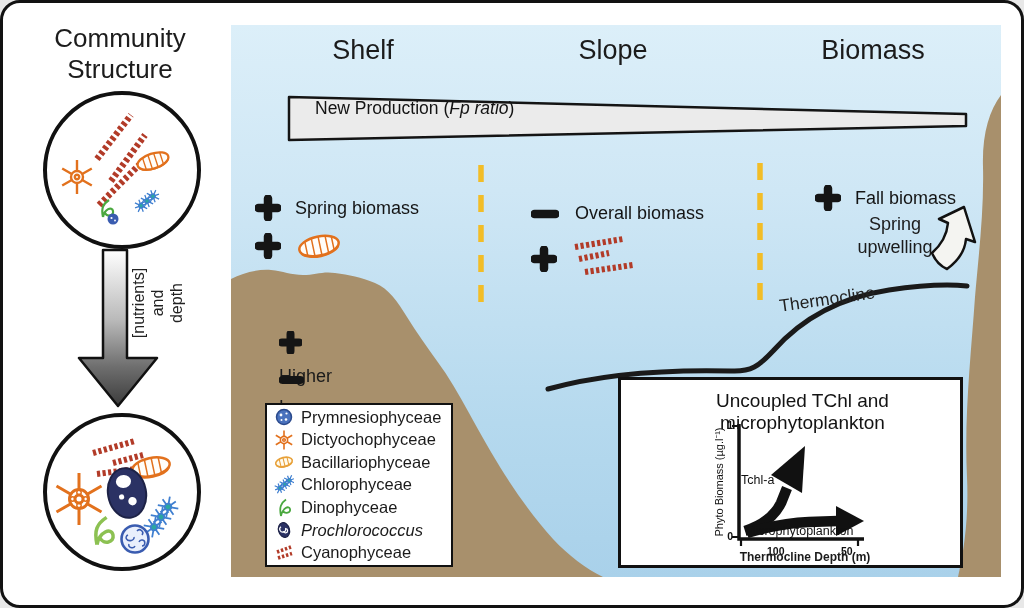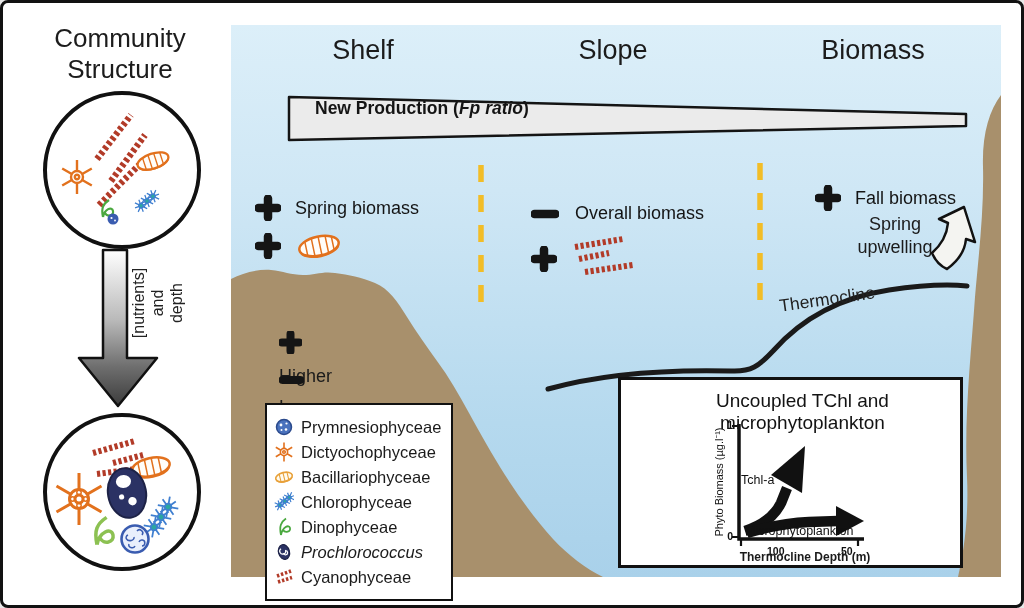--- a/index.html
+++ b/index.html
@@ -1,40 +1,40 @@
 <!DOCTYPE html>
 <html><head>
 <meta charset="utf-8">
 <style>
   html,body{margin:0;padding:0;background:#e8e8e8;font-family:"Liberation Sans",sans-serif;}
   #figure{position:relative;width:1024px;height:608px;background:#ffffff;border:3px solid #121212;
-          border-radius:8px;box-sizing:border-box;overflow:hidden;color:#1b1b1b;}
+          border-radius:20px;box-sizing:border-box;overflow:hidden;color:#1b1b1b;}
   .abs{position:absolute;}
   .preline{white-space:pre-line;}
   
   #cs-title{left:18px;top:20px;width:198px;text-align:center;font-size:26px;line-height:1.18;color:#1c1c1c;}
   .community-circle{width:150px;height:150px;border:4.5px solid #111;border-radius:50%;background:#fff;}
   #circle-top{left:40px;top:88px;}
   #circle-bottom{left:40px;top:410px;}
   #nutrient-arrow{left:70px;top:245px;}
   #nutrient-label{left:97px;top:268px;width:124px;height:64px;transform:rotate(-90deg);
     text-align:center;font-size:16px;line-height:1.18;color:#222;}
   
   #ocean{left:228px;top:22px;width:770px;height:552px;
      background:linear-gradient(180deg,#dcEFf9 0%,#cfe7f5 30%,#b5d9ee 72%,#a9d1ea 100%);}
   #panel-bg{position:absolute;left:0;top:0;}
   .region-label{top:10px;width:140px;text-align:center;font-size:27px;color:#1b1b1b;}
-  #wedge-label{left:84px;top:73px;font-size:17.5px;color:#141414;font-weight:bold;}
+  #wedge-label{left:84px;top:73px;font-size:17.5px;color:#141414;}
   .ann-row{display:flex;align-items:center;}
   .ann-text{font-size:18px;color:#141414;}
   #upwelling-text{left:606px;top:188px;width:116px;text-align:center;font-size:18px;line-height:1.25;}
   #thermo-label{left:548px;top:264px;font-size:17.5px;color:#222;transform:rotate(-8deg);}
   .key-row{display:flex;align-items:flex-start;gap:12px;font-size:18px;flex-direction:column;}
-  #legend-box{left:34px;top:378px;width:188px;height:198px;background:#fff;border:2.5px solid #111;
-     box-sizing:border-box;display:flex;flex-direction:column;justify-content:space-between;padding:12px 7px;}
+  #legend-box{left:34px;top:378px;width:188px;height:164px;background:#fff;border:2.5px solid #111;
+     box-sizing:border-box;display:flex;flex-direction:column;justify-content:space-between;padding:2px 7px;}
   .legend-row{display:flex;align-items:center;gap:7px;height:20px;}
   .legend-row .lab{font-size:16.5px;white-space:nowrap;}
   .legend-row.italic .lab{font-style:italic;}
   
   #inset-box{left:387px;top:352px;width:345px;height:191px;background:#fff;border:3px solid #111;box-sizing:border-box;}
   #inset-title{left:0;top:10px;width:339px;text-align:center;font-size:19px;color:#131313;padding-left:12px;}
   .tick{font-size:10.5px;font-weight:bold;color:#111;}
   #inset-ylabel{left:28px;top:95px;width:138px;height:14px;transform:rotate(-90deg);
      text-align:center;font-size:11px;color:#111;}
   #inset-xlabel{left:104px;top:170px;width:160px;text-align:center;font-size:12px;font-weight:bold;}

